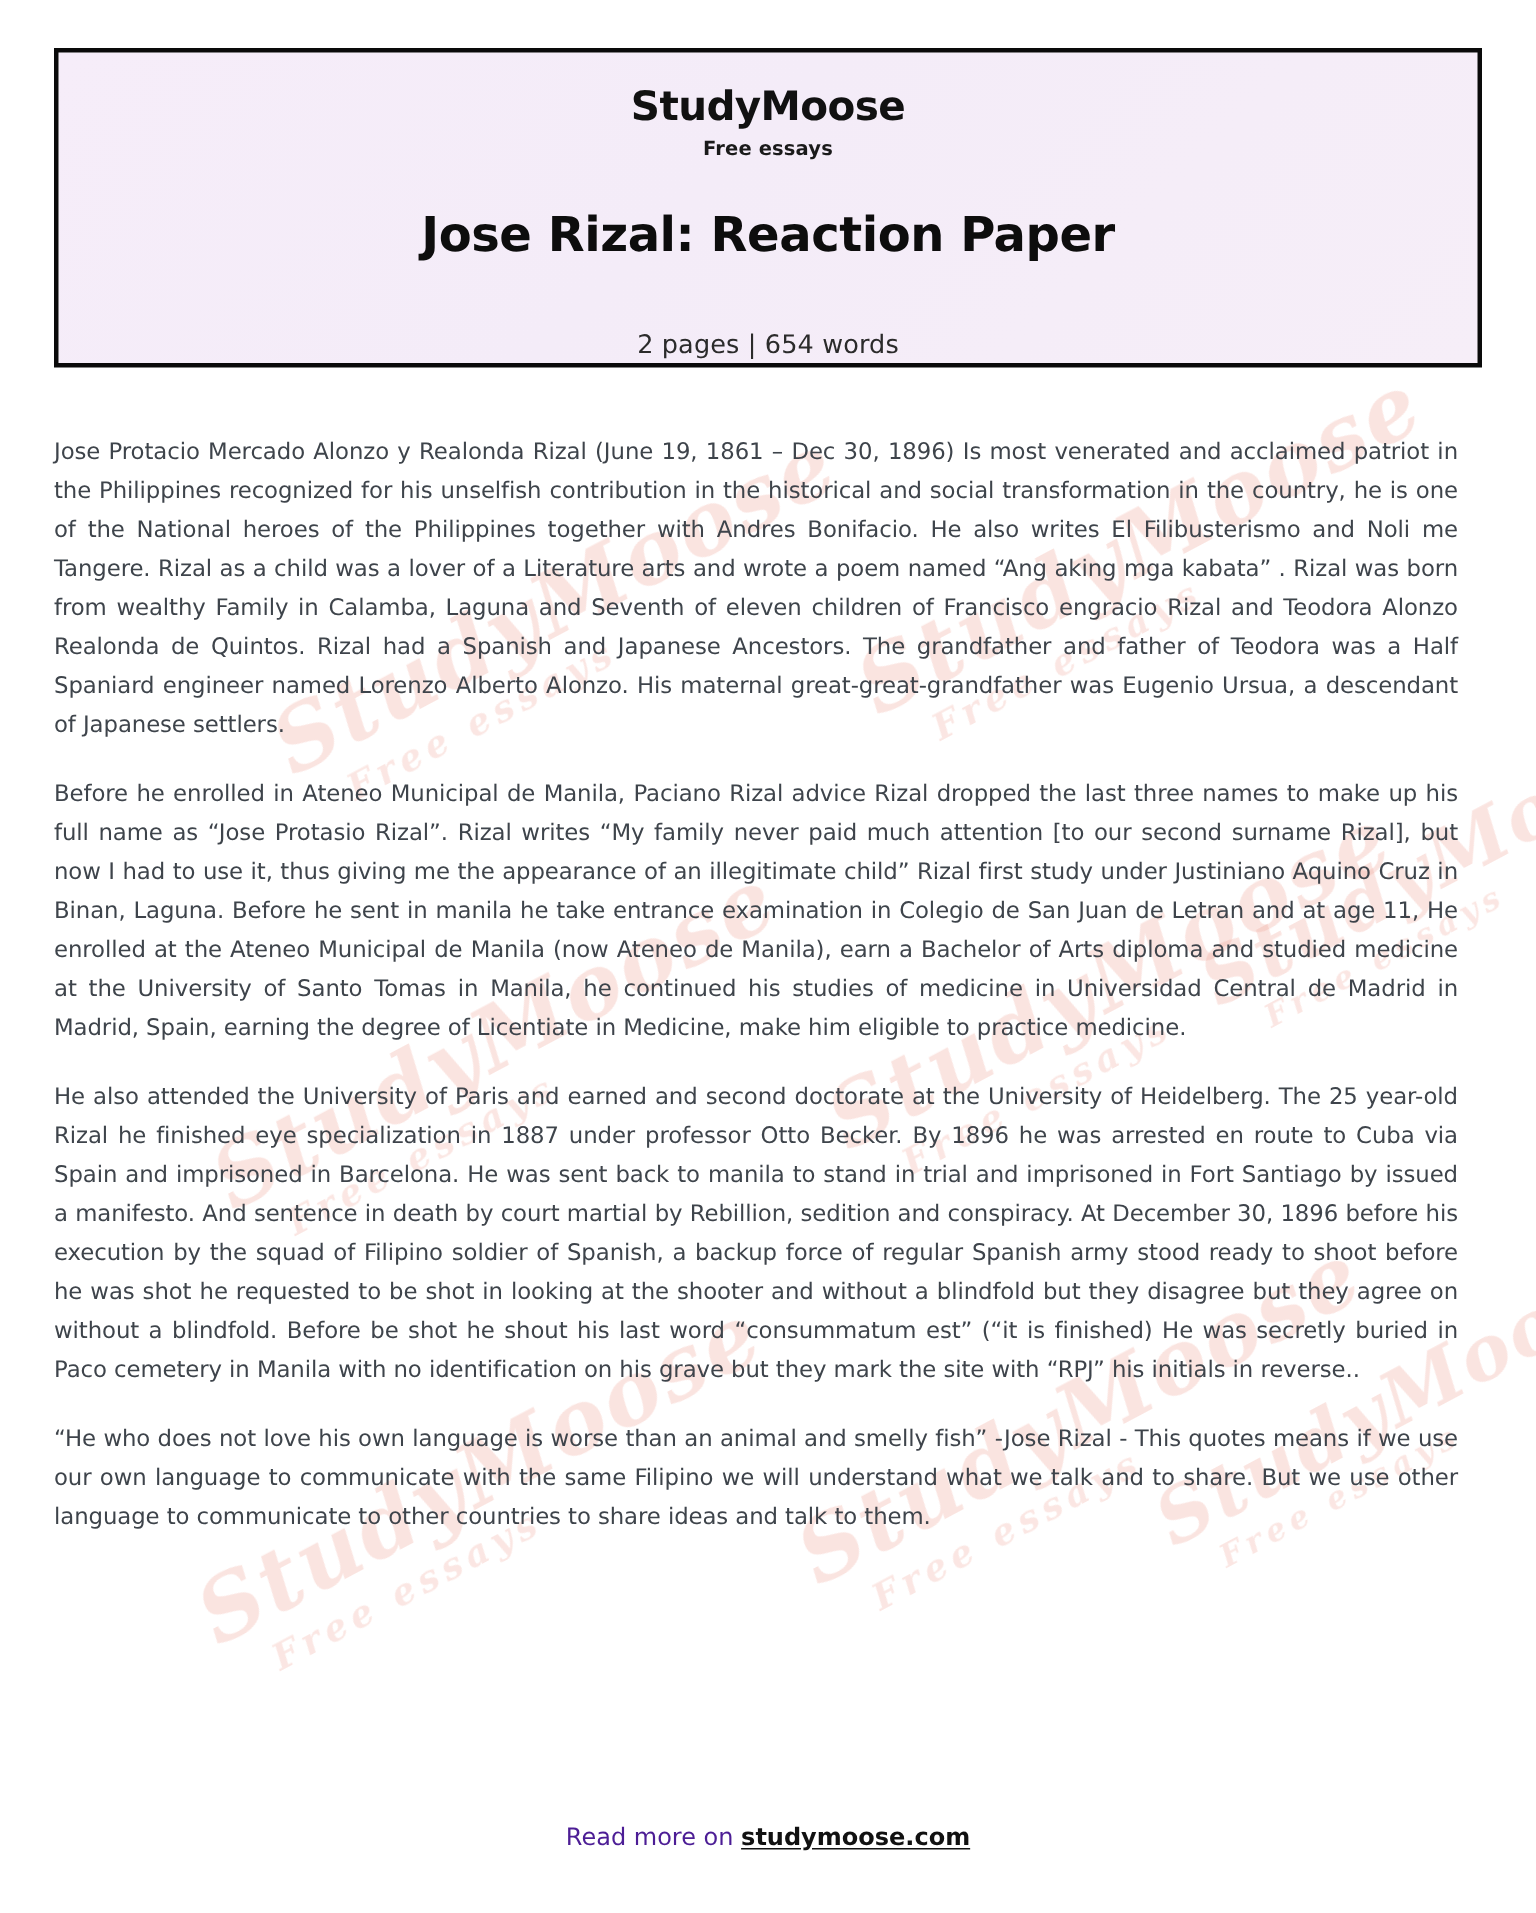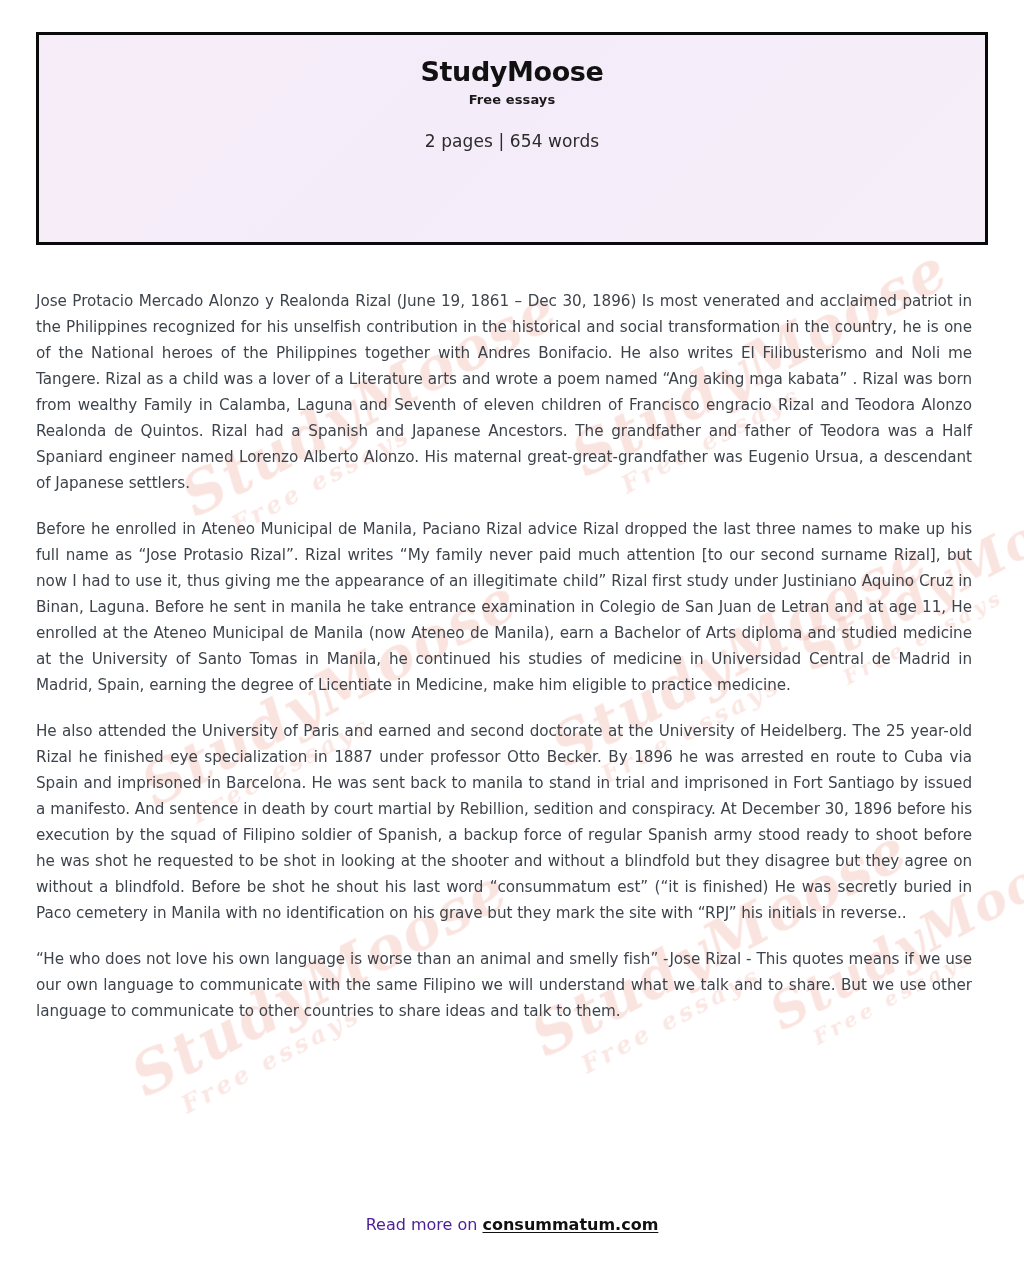--- a/index.html
+++ b/index.html
@@ -151,25 +151,26 @@
     <div class="wm" style="left: 540px; top: 720px; font-size: 58px; color: rgb(240, 167, 154);"><span>StudyMoose</span><span class="wm-sub">Free essays</span></div>
     <div class="wm" style="left: 120px; top: 1050px; font-size: 58px; color: rgb(240, 167, 154);"><span>StudyMoose</span><span class="wm-sub">Free essays</span></div>
     <div class="wm" style="left: 520px; top: 1010px; font-size: 58px; color: rgb(240, 167, 154);"><span>StudyMoose</span><span class="wm-sub">Free essays</span></div>
     <div class="wm" style="left: 760px; top: 990px; font-size: 50px; color: rgb(240, 167, 154);"><span>StudyMoose</span><span class="wm-sub">Free essays</span></div>
     <div class="wm" style="left: 790px; top: 630px; font-size: 50px; color: rgb(240, 167, 154);"><span>StudyMoose</span><span class="wm-sub">Free essays</span></div>
   </div>
 
 <div id="header-card">
   <div id="brand-name">StudyMoose</div>
   <div id="brand-tagline">Free essays</div>
+  <h1 id="doc-title">Jose Rizal: Reaction Paper</h1>
   <div id="doc-meta">2 pages | 654 words</div>
 </div>
 
 <div id="essay-body">
     <p class="para">Jose Protacio Mercado Alonzo y Realonda Rizal (June 19, 1861 – Dec 30, 1896) Is most venerated and acclaimed patriot in the Philippines recognized for his unselfish contribution in the historical and social transformation in the country, he is one of the National heroes of the Philippines together with Andres Bonifacio. He also writes El Filibusterismo and Noli me Tangere. Rizal as a child was a lover of a Literature arts and wrote a poem named “Ang aking mga kabata” . Rizal was born from wealthy Family in Calamba, Laguna and Seventh of eleven children of Francisco engracio Rizal and Teodora Alonzo Realonda de Quintos. Rizal had a Spanish and Japanese Ancestors. The grandfather and father of Teodora was a Half Spaniard engineer named Lorenzo Alberto Alonzo. His maternal great-great-grandfather was Eugenio Ursua, a descendant of Japanese settlers.</p>
     <p class="para">Before he enrolled in Ateneo Municipal de Manila, Paciano Rizal advice Rizal dropped the last three names to make up his full name as “Jose Protasio Rizal”. Rizal writes “My family never paid much attention [to our second surname Rizal], but now I had to use it, thus giving me the appearance of an illegitimate child” Rizal first study under Justiniano Aquino Cruz in Binan, Laguna. Before he sent in manila he take entrance examination in Colegio de San Juan de Letran and at age 11, He enrolled at the Ateneo Municipal de Manila (now Ateneo de Manila), earn a Bachelor of Arts diploma and studied medicine at the University of Santo Tomas in Manila, he continued his studies of medicine in Universidad Central de Madrid in Madrid, Spain, earning the degree of Licentiate in Medicine, make him eligible to practice medicine.</p>
     <p class="para">He also attended the University of Paris and earned and second doctorate at the University of Heidelberg. The 25 year-old Rizal he finished eye specialization in 1887 under professor Otto Becker. By 1896 he was arrested en route to Cuba via Spain and imprisoned in Barcelona. He was sent back to manila to stand in trial and imprisoned in Fort Santiago by issued a manifesto. And sentence in death by court martial by Rebillion, sedition and conspiracy. At December 30, 1896 before his execution by the squad of Filipino soldier of Spanish, a backup force of regular Spanish army stood ready to shoot before he was shot he requested to be shot in looking at the shooter and without a blindfold but they disagree but they agree on without a blindfold. Before be shot he shout his last word “consummatum est” (“it is finished) He was secretly buried in Paco cemetery in Manila with no identification on his grave but they mark the site with “RPJ” his initials in reverse..</p>
     <p class="para">“He who does not love his own language is worse than an animal and smelly fish” -Jose Rizal - This quotes means if we use our own language to communicate with the same Filipino we will understand what we talk and to share. But we use other language to communicate to other countries to share ideas and talk to them.</p>
   </div>
 
 <div id="footer">
-  <span id="footer-text">Read more on </span><a id="footer-link">consummatum.com</a>
+  <span id="footer-text">Read more on </span><a id="footer-link">studymoose.com</a>
 </div>
 
 </body></html>

